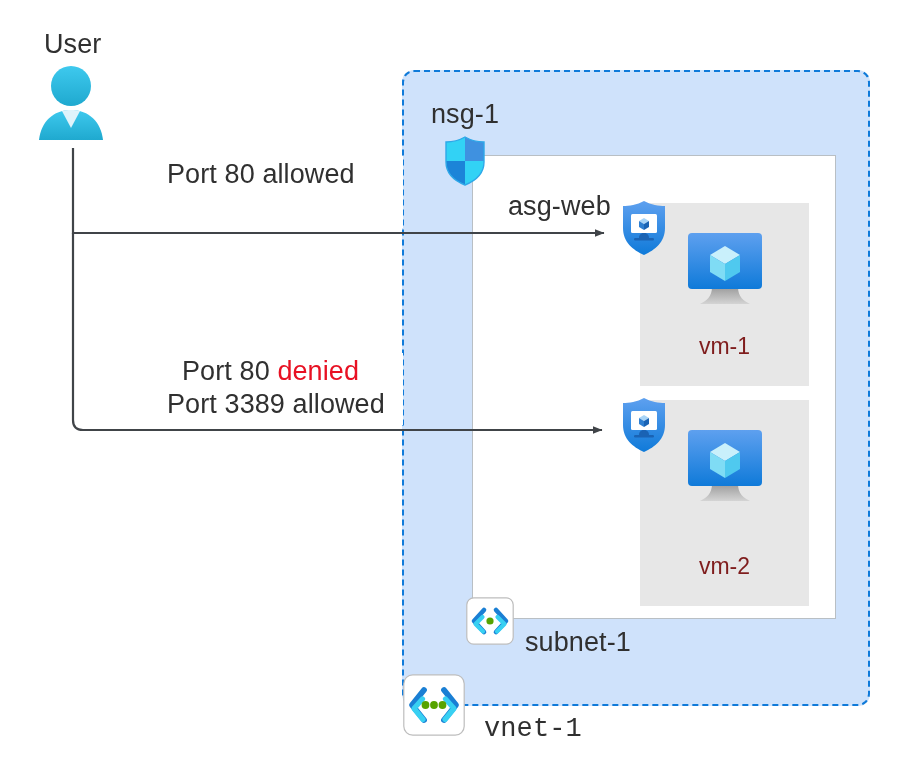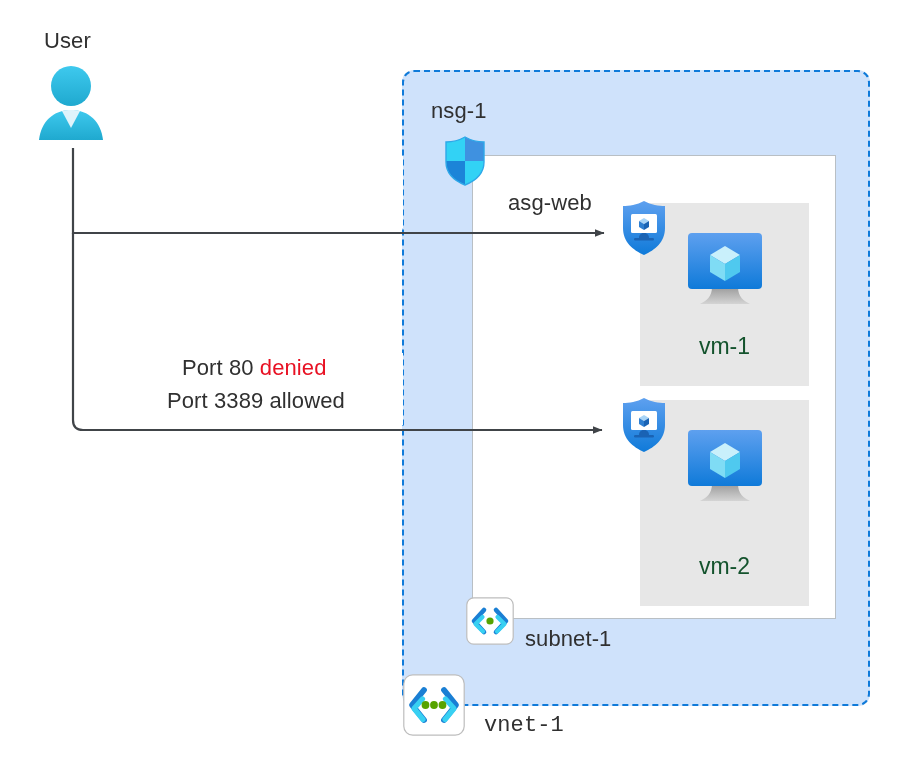--- a/index.html
+++ b/index.html
@@ -16,21 +16,21 @@
     width: 911px;
     height: 773px;
     background: #ffffff;
     overflow: hidden;
   }
   .abs { position: absolute; }
 
   
   .label {
     position: absolute;
-    font-size: 22px;
+    font-size: 27px;
     color: #303030;
     white-space: nowrap;
     line-height: 1.22;
     letter-spacing: 0.1px;
   }
   .deny { color: #e81123; }
 
   
   #vnet-box {
     left: 402px;
@@ -59,21 +59,21 @@
     box-sizing: border-box;
   }
   #vm1-tile { left: 640px; top: 203px; width: 169px; height: 183px; }
   #vm2-tile { left: 640px; top: 400px; width: 169px; height: 206px; }
   .vm-name {
     position: absolute;
     left: 0; right: 0;
     bottom: 26px;
     text-align: center;
     font-size: 23px;
-    color: #14532d;
+    color: #7f1d1d;
     margin-top: 45px;
   }
   .vm-icon { position: absolute; left: 50%; transform: translateX(-50%); top: 26px; }
 
   
   #wires { position: absolute; left: 0; top: 0; width: 911px; height: 773px; pointer-events: none; }
 
   
   .text-bg {
     position: absolute;
@@ -182,20 +182,24 @@
     </defs>
 
     <path d="M73 148 L73 233 L604 233" fill="none" stroke="#404448" stroke-width="2.2" marker-end="url(#arrowHead)"></path>
 
     <path d="M73 233 L73 420 Q73 430 83 430 L602 430" fill="none" stroke="#404448" stroke-width="2.2" marker-end="url(#arrowHead)"></path>
   </svg>
 
   <div class="text-bg" style="left:160px; top:156px; width:243px; height:72px;"></div>
   <div class="text-bg" style="left:160px; top:353px; width:243px; height:72px;"></div>
 
+  <div class="label" style="left:167px; top:158px;">
+    <span>Port 80</span>
+    <span>allowed</span>
+  </div>
 
   <div class="label" style="left:182px; top:355px;">
     <span>Port 80</span>
     <span class="deny">denied</span>
   </div>
   <div class="label" style="left:167px; top:388px;">
     <span>Port 3389</span>
     <span>allowed</span>
   </div>
 

